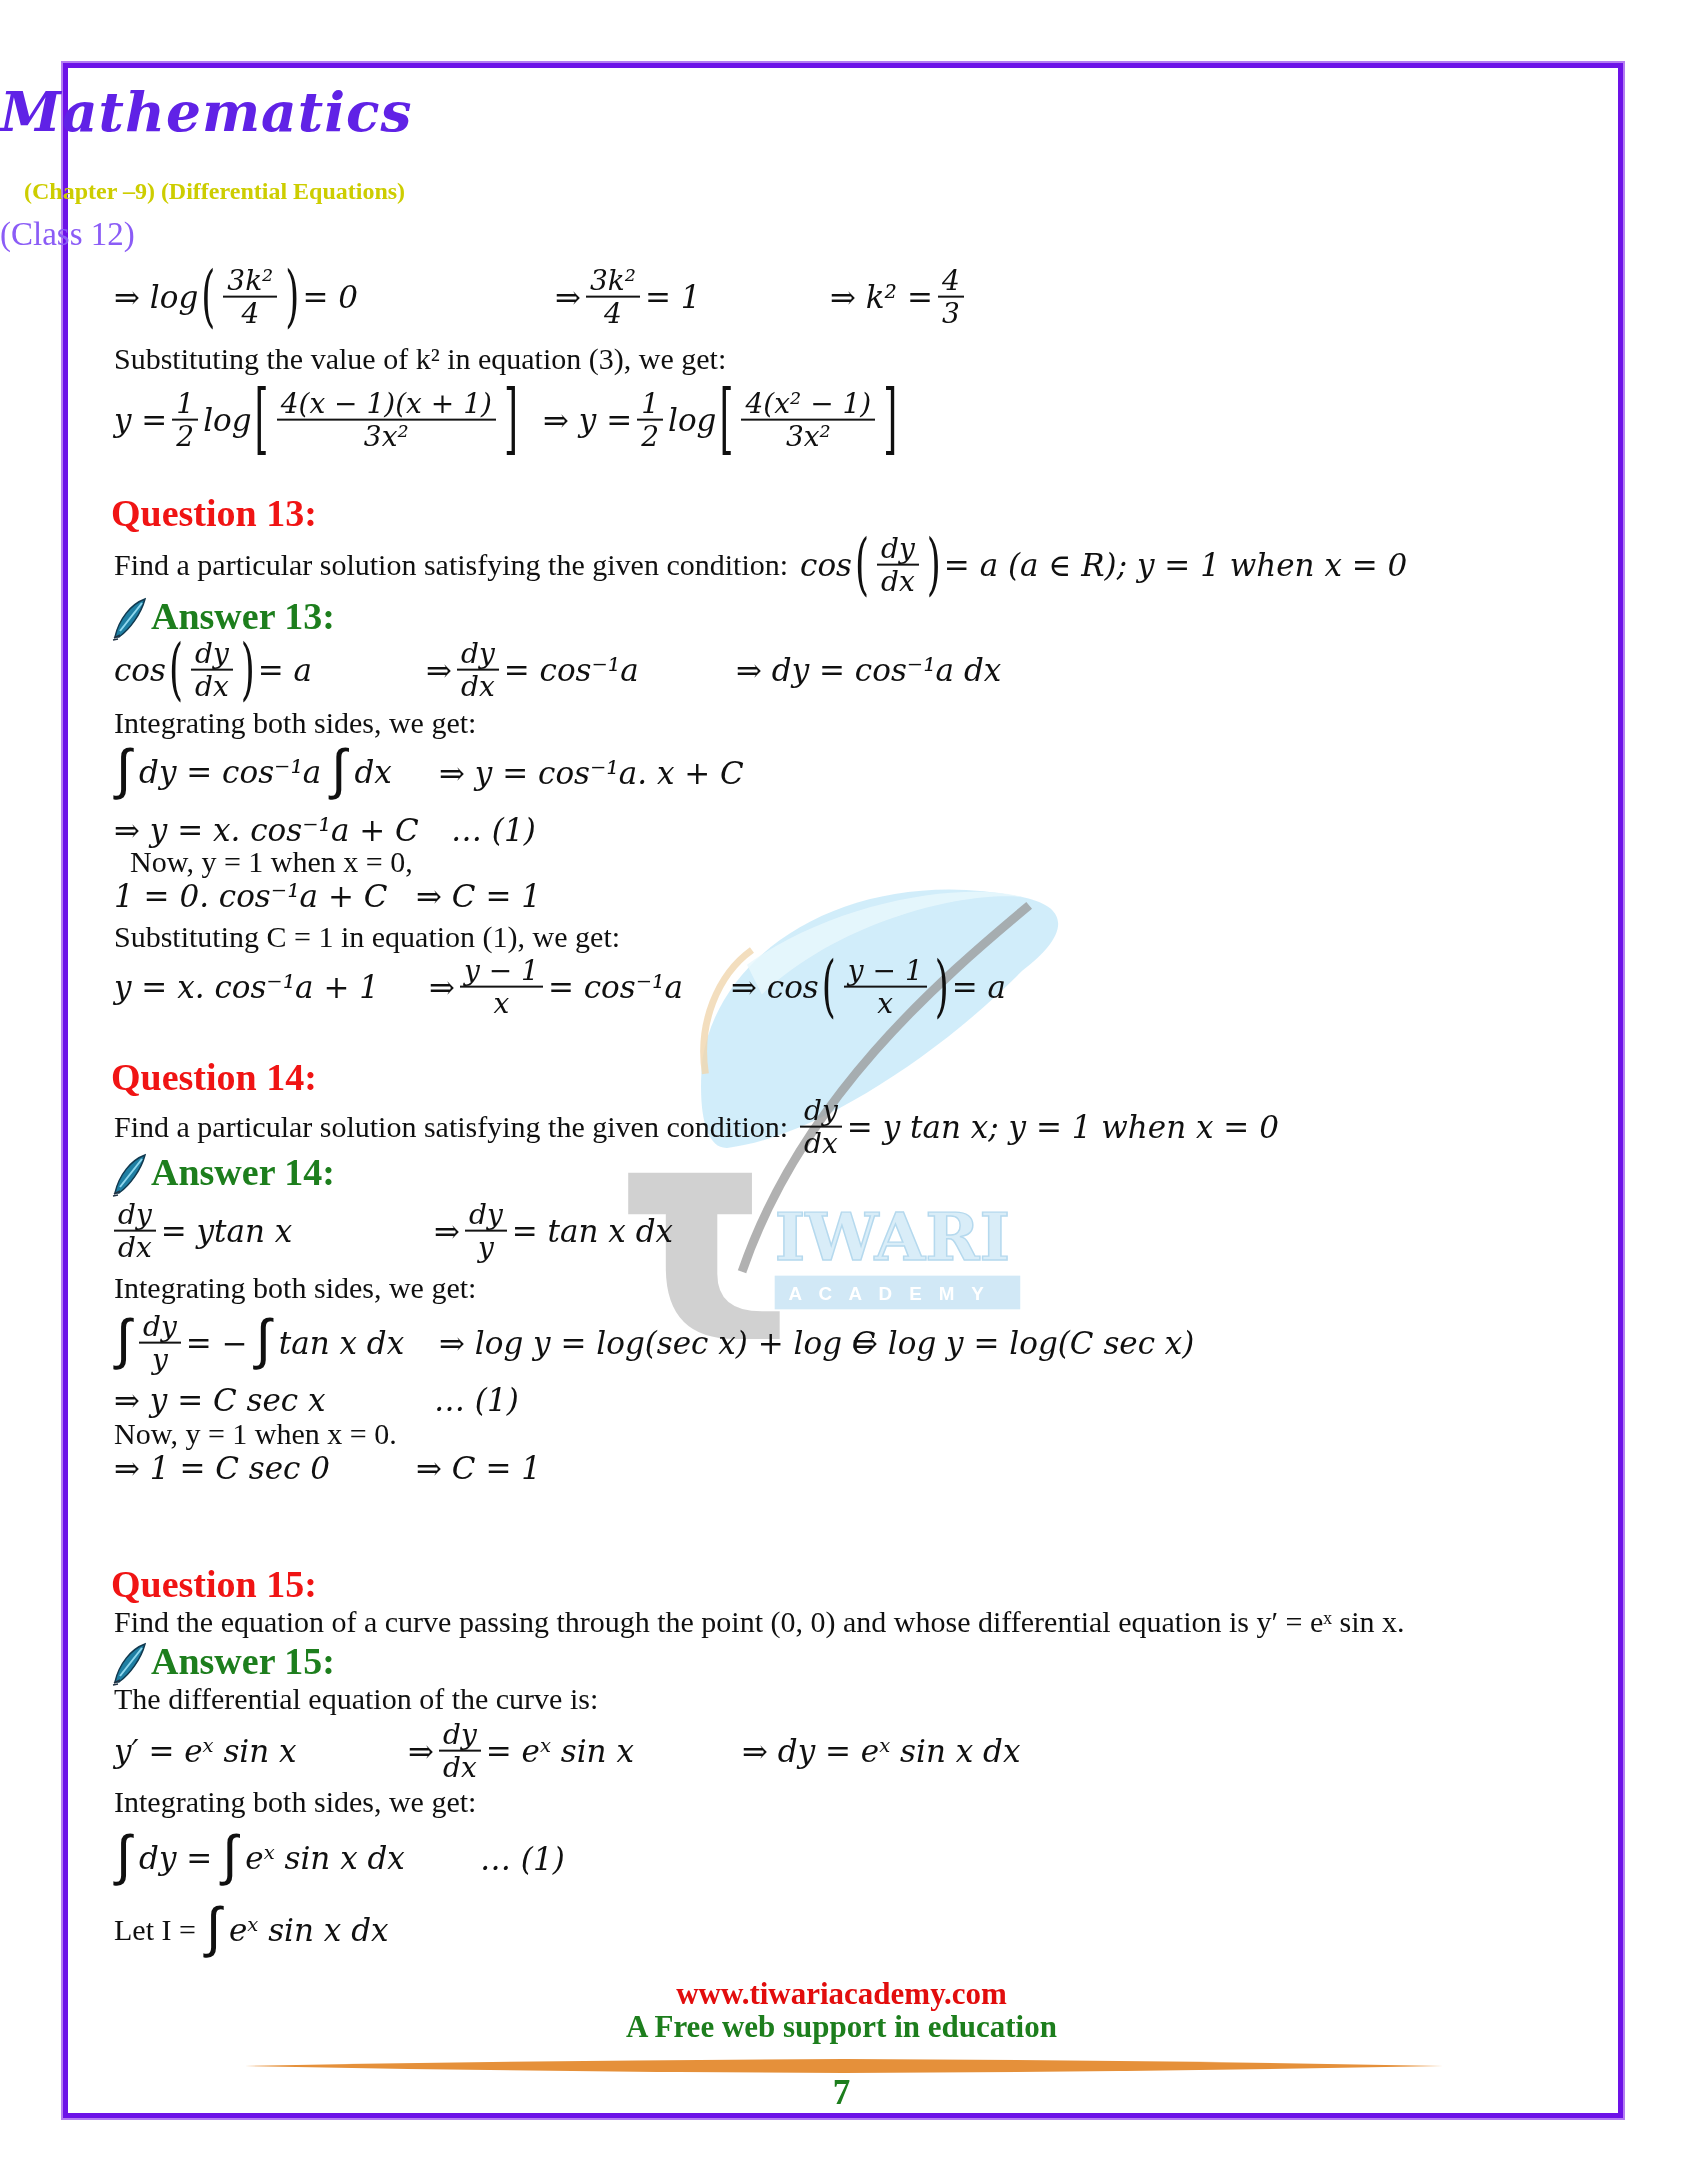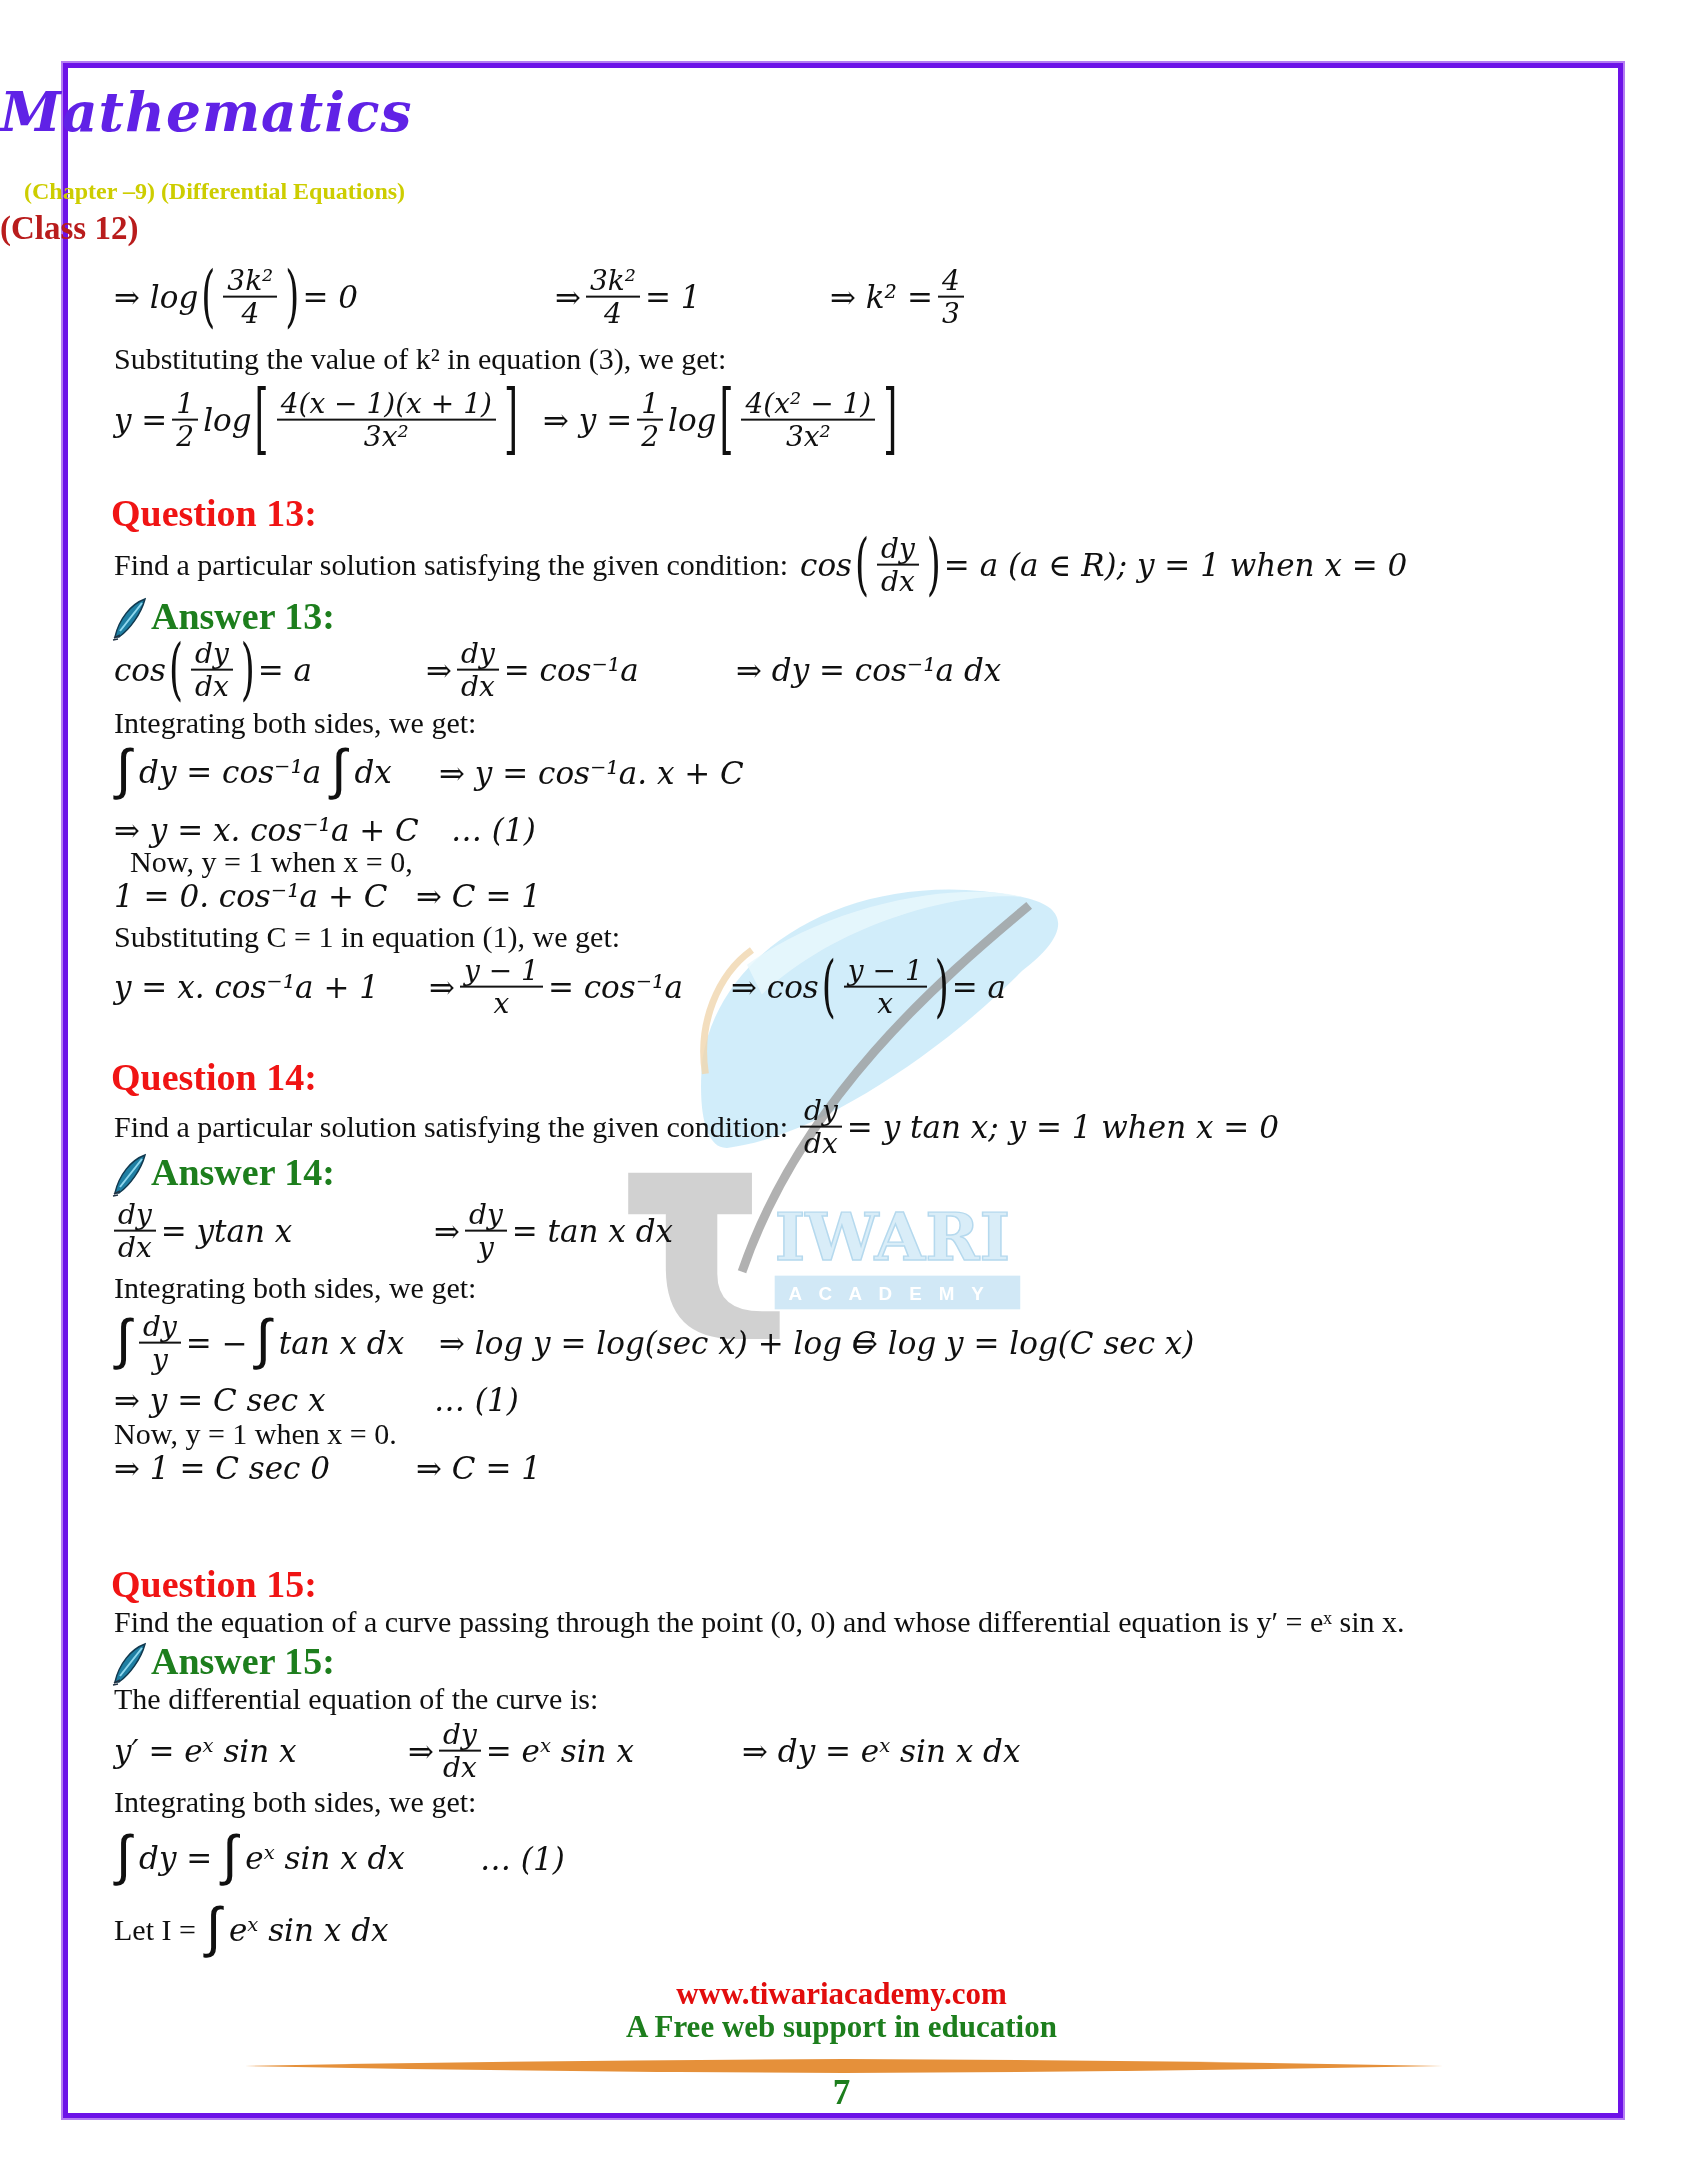--- a/index.html
+++ b/index.html
@@ -28,21 +28,21 @@
          font-family:"Liberation Serif",serif;}
   .ahead{position:absolute;left:111px;font-size:38px;font-weight:bold;color:#1d7e1d;
          font-family:"Liberation Serif",serif;display:flex;align-items:center;}
   .quill{width:38px;height:44px;margin-right:2px;margin-bottom:-6px;flex:none;}
   
   .hdr{position:absolute;left:0;right:0;text-align:left;}
   .title{top:79px;font-family:"DejaVu Serif",serif;font-size:55px;font-weight:bold;
          font-style:italic;color:#6022e6;letter-spacing:1px;}
   .site{top:153px;font-size:33px;font-weight:bold;color:#f20d0d;}
   .chapter{top:178px;font-size:24px;font-weight:bold;color:#cdcd00;padding-left:24px;}
-  .cls{top:210px;font-size:33px;font-weight:bold;color:#b91c1c;}
+  .cls{top:216px;font-size:33px;font-weight:normal;color:#8b5cf6;}
   
   .f-site{position:absolute;left:0;right:0;top:1976px;text-align:center;font-size:31px;
           font-weight:bold;color:#e20d0d;}
   .f-tag{position:absolute;left:0;right:0;top:2009px;text-align:center;font-size:31px;
          font-weight:bold;color:#1d7e1d;}
   .f-page{position:absolute;left:0;right:0;top:2073px;text-align:center;font-size:35px;
           font-weight:bold;color:#1d7e1d;}
   .divider{position:absolute;left:245px;top:2059px;}
   
   .wm{position:absolute;left:549px;top:846px;width:594px;height:495px;pointer-events:none;}

